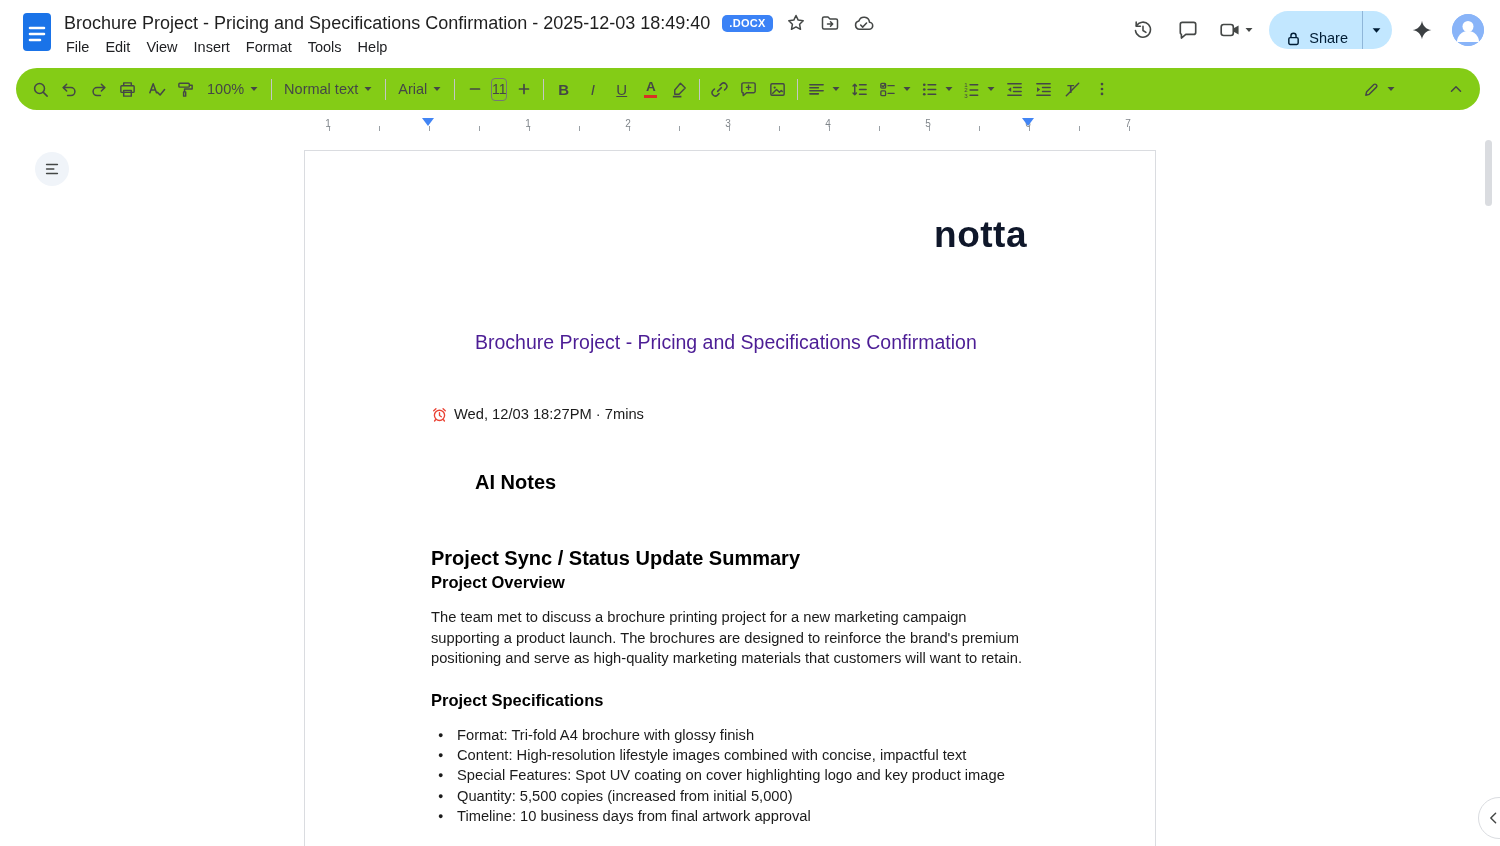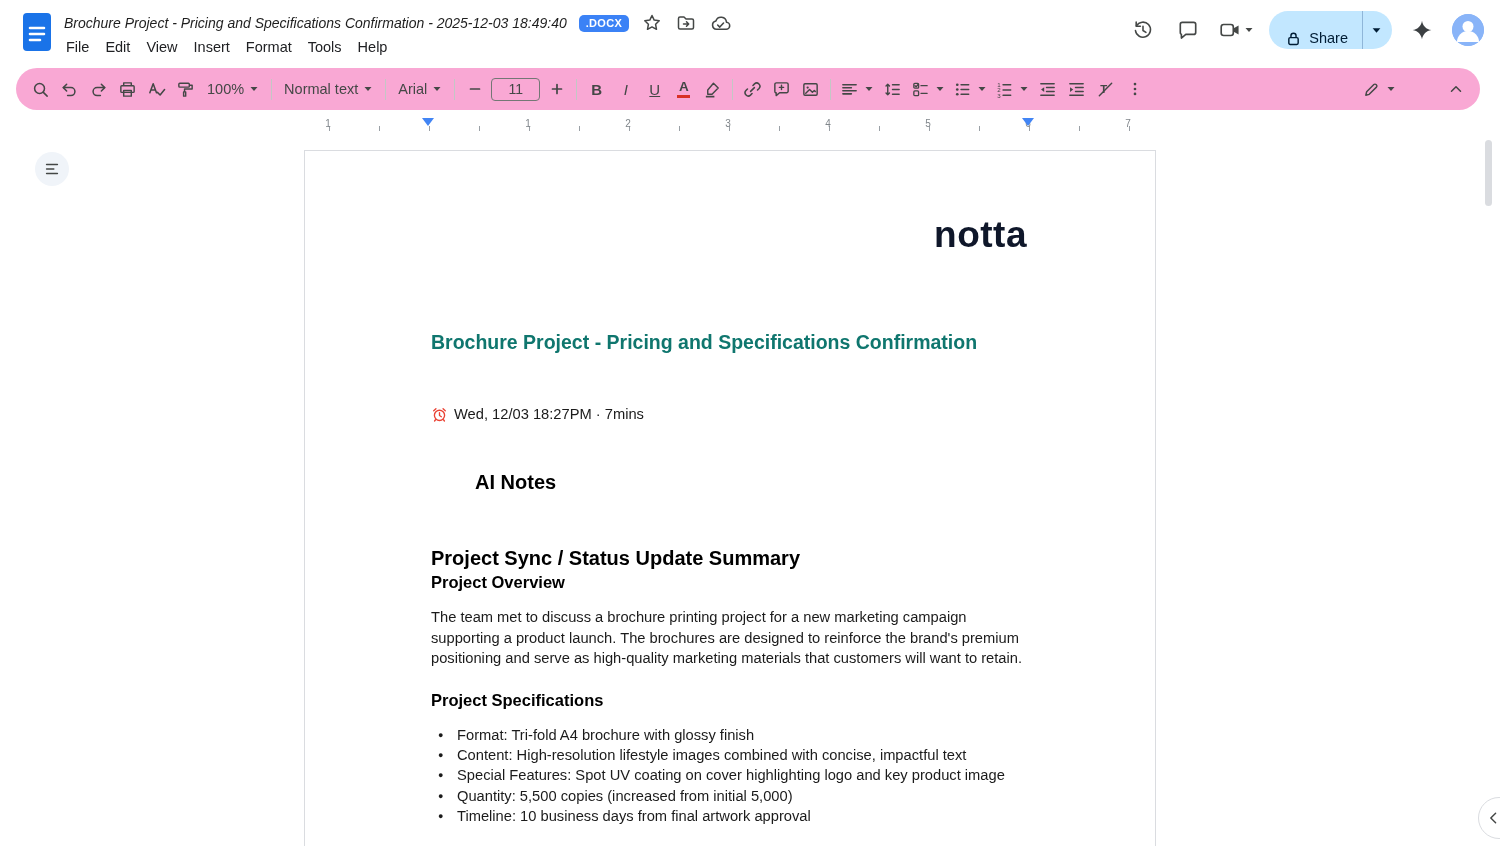--- a/index.html
+++ b/index.html
@@ -4,48 +4,48 @@
 <style>
   * { margin:0; padding:0; box-sizing:border-box; }
   html,body { width:1500px; height:846px; overflow:hidden; background:#fff;
     font-family:"Liberation Sans","DejaVu Sans",sans-serif; color:#1f1f1f; }
   .app { position:relative; width:1500px; height:846px; background:#fff; }
 
   
   .header { position:absolute; left:0; top:0; right:0; height:64px; background:#fff; }
   .docs-icon { position:absolute; left:20px; top:11px; width:34px; height:42px; cursor:pointer; }
   .title-row { position:absolute; left:64px; top:12px; display:flex; align-items:center; gap:12px; }
-  .doc-title { font-size:14px; color:#1f1f1f; white-space:nowrap;font-style:italic; }
+  .doc-title { font-size:18px; color:#1f1f1f; white-space:nowrap; }
   .docx-badge { background:#3b82f6; color:#fff; font-size:11px; font-weight:700; letter-spacing:.3px;
     padding:3px 7px; border-radius:5px; line-height:1; }
   .hicon { width:22px; height:22px; display:flex; align-items:center; justify-content:center; color:#444746; cursor:pointer; }
   .menu-row { position:absolute; left:58px; top:37px; display:flex;align-items:flex-end; }
   .menu-item { font-size:14.5px; color:#202124; padding:2px 8px; border-radius:5px; cursor:pointer; }
   .head-right { position:absolute; right:16px; top:11px; display:flex; align-items:center; gap:15px; }
   .hbtn { width:30px; height:30px; display:flex; align-items:center; justify-content:center; color:#444746;
     border-radius:50%; cursor:pointer; }
   .video-group { display:flex; align-items:center; gap:2px; color:#444746; cursor:pointer; }
   .share { display:flex; align-items:center; height:38px; background:#c2e7ff; border-radius:19px;
     color:#001d35; cursor:pointer; overflow:hidden; }
   .share-main { display:flex; align-items:center; gap:7px; padding:0 14px 12px 16px; height:100%;margin-top:28px; }
   .share-label { font-size:14.5px; font-weight:500; }
   .share-div { width:1px; height:38px; background:#8fb6d9; }
   .share-caret { padding:0 10px 0 8px; display:flex; align-items:center; height:100%; }
   .avatar { width:32px; height:32px; border-radius:50%; overflow:hidden; cursor:pointer; background:#89b4f8;
     display:flex; align-items:flex-end; justify-content:center; }
 
   
-  .toolbar { position:absolute; left:16px; right:20px; top:68px; height:42px; background:#f9a8d4;
+  .toolbar { position:absolute; left:16px; right:20px; top:68px; height:42px; background:#84cc16;
     border-radius:21px; display:flex; align-items:center; padding:0 10px; color:#444746; }
   .ibtn { width:29px; height:29px; border-radius:5px; display:flex; align-items:center; justify-content:center;
     color:#444746; cursor:pointer; flex:0 0 auto; }
   .sep { width:1px; height:21px; background:#c4c7c5; margin:0 5px; flex:0 0 auto; }
   .ctrl { display:flex; align-items:center; gap:5px; padding:0 7px; height:29px; border-radius:5px;
     font-size:14.5px; color:#444746; cursor:pointer; white-space:nowrap; flex:0 0 auto; }
-  .sizebox { width:49px; height:23px; border:1px solid #747775; border-radius:4px; display:flex;
+  .sizebox { width:16px; height:23px; border:1px solid #747775; border-radius:4px; display:flex;
     align-items:center; justify-content:center; font-size:14px; margin:0 2px; cursor:text; }
   .tbtn-letter { font-size:15px; font-weight:700; }
   .tcolor { display:flex; flex-direction:column; align-items:center; line-height:1; }
   .tcolor .a { font-size:13.5px; font-weight:700; }
   .tcolor .bar { width:13px; height:3.5px; background:#d93025; margin-top:1.5px; }
   .tb-right { margin-left:auto; display:flex; align-items:center; gap:8px; }
 
   
   .ruler { position:absolute; left:0; top:116px; right:0; height:20px; background:#fff; }
   .ruler-ticks { position:absolute; left:329px; top:10px; width:801px; height:5px;
@@ -54,21 +54,21 @@
   .marker { position:absolute; top:2px; width:0; height:0; border-left:6px solid transparent;
     border-right:6px solid transparent; border-top:8px solid #4285f4; cursor:ew-resize; }
 
   
   .canvas { position:absolute; left:0; top:136px; right:0; bottom:0; background:#fff; }
   .outline-btn { position:absolute; left:35px; top:16px; width:34px; height:34px; border-radius:50%;
     background:#f0f4f9; display:flex; align-items:center; justify-content:center; color:#444746; cursor:pointer; }
   .page { position:absolute; left:304px; top:14px; width:852px; height:1100px; background:#fff;
     border:1px solid #dadce0; padding:64px 128px 0 126px; }
   .logo { text-align:right; font-size:37px; font-weight:700; letter-spacing:.5px; color:#0f172a; line-height:40px; }
-  .doc-h-title { margin-top:74px; font-size:19.5px; font-weight:700; color:#0f766e; line-height:26px; }
+  .doc-h-title { margin-top:74px; font-size:19.5px; font-weight:400; color:#4c1d95; line-height:26px;margin-left:44px; }
   .meta { margin-top:48px; font-size:14.7px; line-height:22px; display:flex; align-items:center; gap:6px; color:#1b1b1b; }
   .h1 { font-size:20px; font-weight:700; color:#000; line-height:26px; }
   .h1.ai { margin-top:44px;margin-left:44px; }
   .h1.sync { margin-top:50px; }
   .h2 { font-size:16.5px; font-weight:700; color:#000; line-height:22px; }
   .h2.overview { }
   .h2.specs { margin-top:20px; }
   .para { margin-top:14px; font-size:14.7px; line-height:20.5px; color:#1b1b1b; }
   .bullets { margin-top:14px; }
   .brow { display:flex; align-items:flex-start; line-height:20.4px; font-size:14.7px; color:#1b1b1b; }

